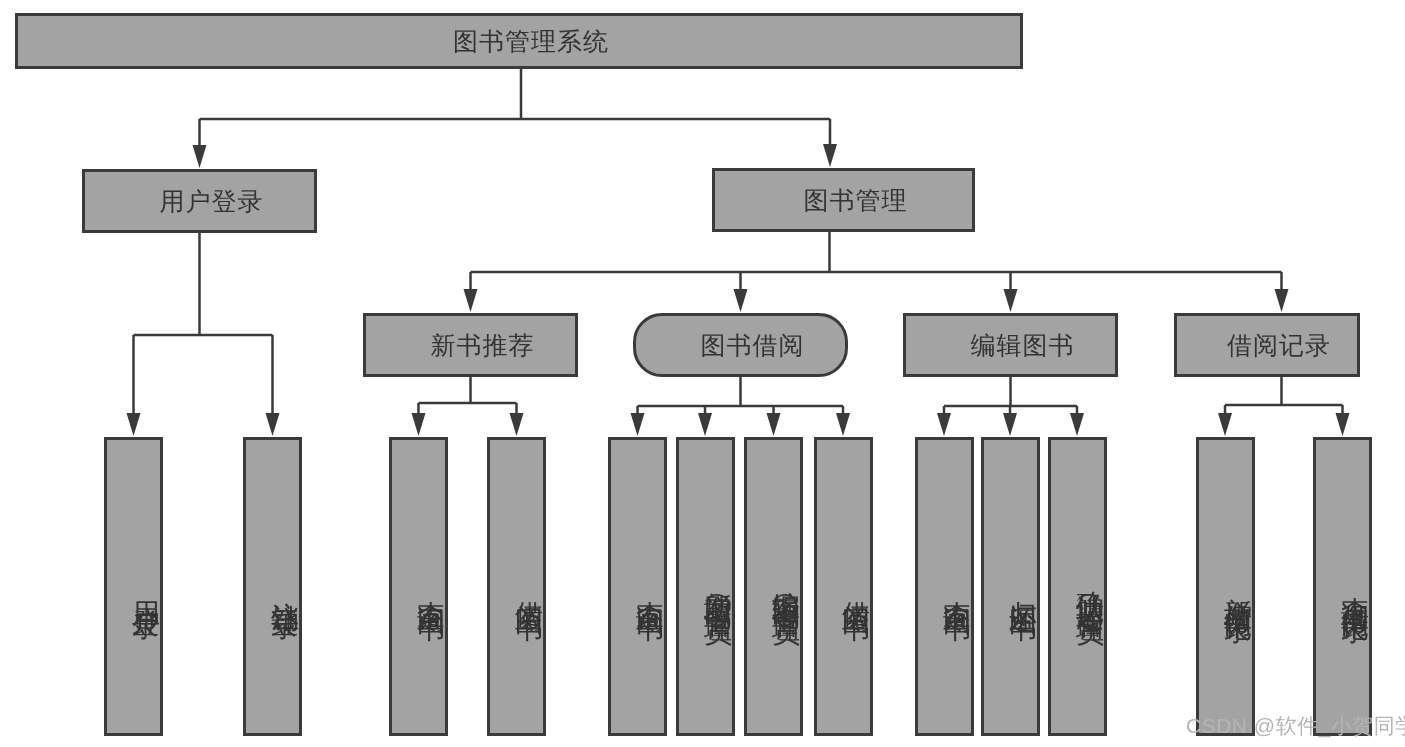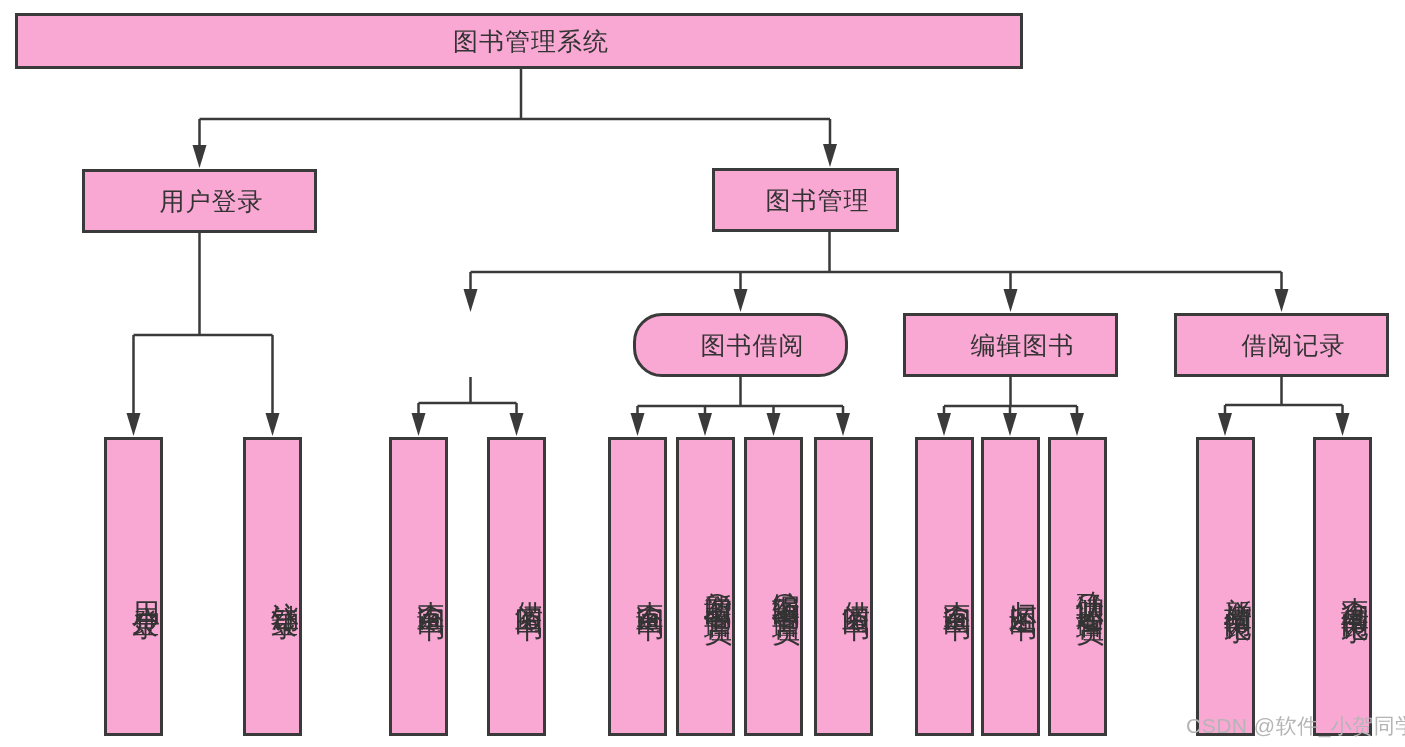--- a/index.html
+++ b/index.html
@@ -2,39 +2,39 @@
 <html><head>
 <meta charset="utf-8">
 <style>
   html,body{margin:0;padding:0;background:#fff;}
   #canvas{
     position:relative;width:1405px;height:747px;background:#ffffff;overflow:hidden;
     font-family:"Liberation Sans","DejaVu Sans",sans-serif;color:#333333;
   }
   #connectors{position:absolute;left:0;top:0;z-index:1;}
   .node{
-    position:absolute;box-sizing:border-box;background:#f9a8d4;
+    position:absolute;box-sizing:border-box;background:#a3a3a3;
     border:3px solid #3a3a3a;display:flex;align-items:center;justify-content:center;
     z-index:2;
     padding-left:24px;
   }
   .hbox{font-size:25px;letter-spacing:1px;white-space:nowrap;}
   .leaf{width:59px;height:299px;top:437px;}
   .leaf-text{
     writing-mode:vertical-rl;text-orientation:mixed;
     font-size:28px;line-height:1;letter-spacing:4px;white-space:nowrap;
   }
   
   #n-root{left:15px;top:13px;width:1008px;height:56px;}
   #n-userlogin{left:82px;top:169px;width:235px;height:64px;}
-  #n-bookmgmt{left:712px;top:168px;width:187px;height:64px;}
+  #n-bookmgmt{left:712px;top:168px;width:263px;height:64px;}
   #n-newbook{left:363px;top:313px;width:215px;height:64px;}
   #n-borrowmod{left:633px;top:313px;width:215px;height:64px;border-radius:29px;}
   #n-current{left:903px;top:313px;width:215px;height:64px;}
-  #n-records{left:1174px;top:313px;width:215px;height:64px;}
+  #n-records{left:1174px;top:313px;width:186px;height:64px;}
   #l1{left:104px;}  #l2{left:243px;}
   #l3{left:389px;}  #l4{left:487px;}
   #l5{left:608px;}  #l6{left:676px;}  #l7{left:744px;}  #l8{left:814px;}
   #l9{left:915px;}  #l10{left:981px;} #l11{left:1048px;}
   #l12{left:1196px;}#l13{left:1313px;}
   #watermark{
     position:absolute;left:1186px;top:712px;z-index:5;
     font-size:21px;letter-spacing:0.5px;color:#b5b5b5;white-space:nowrap;
   }
 </style>
@@ -76,20 +76,21 @@
       <use href="#arr" transform="translate(1225,436)"></use>
       <use href="#arr" transform="translate(1342.5,436)"></use>
     </g>
   </svg>
 
   <div id="n-root" class="node hbox">图书管理系统</div>
 
   <div id="n-userlogin" class="node hbox">用户登录</div>
   <div id="n-bookmgmt" class="node hbox">图书管理</div>
 
+  <div id="n-newbook" class="node hbox">新书推荐</div>
   <div id="n-borrowmod" class="node hbox">图书借阅</div>
   <div id="n-current" class="node hbox">编辑图书</div>
   <div id="n-records" class="node hbox">借阅记录</div>
 
   <div id="l1" class="node leaf">
     <span class="leaf-text">用户登录</span>
   </div>
   <div id="l2" class="node leaf">
     <span class="leaf-text">注销登录</span>
   </div>

